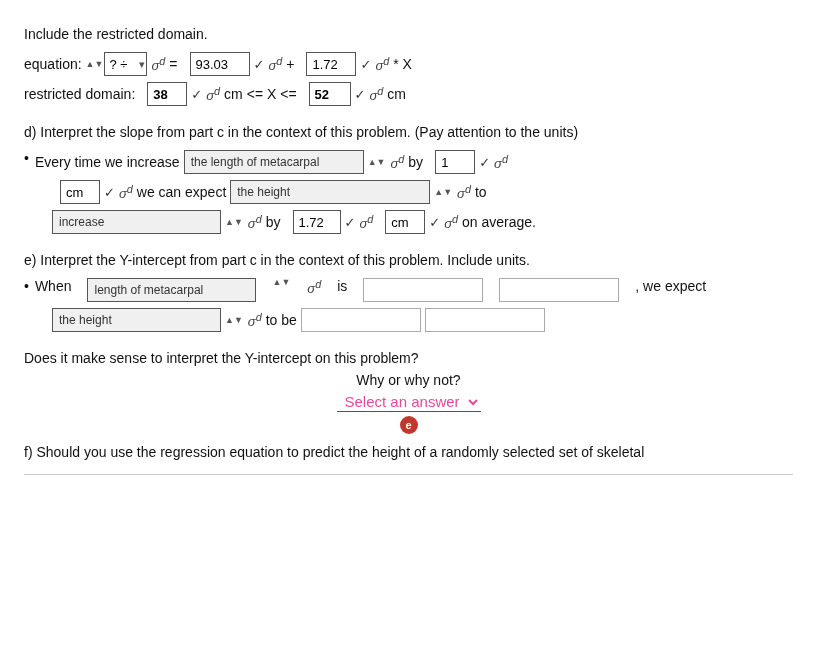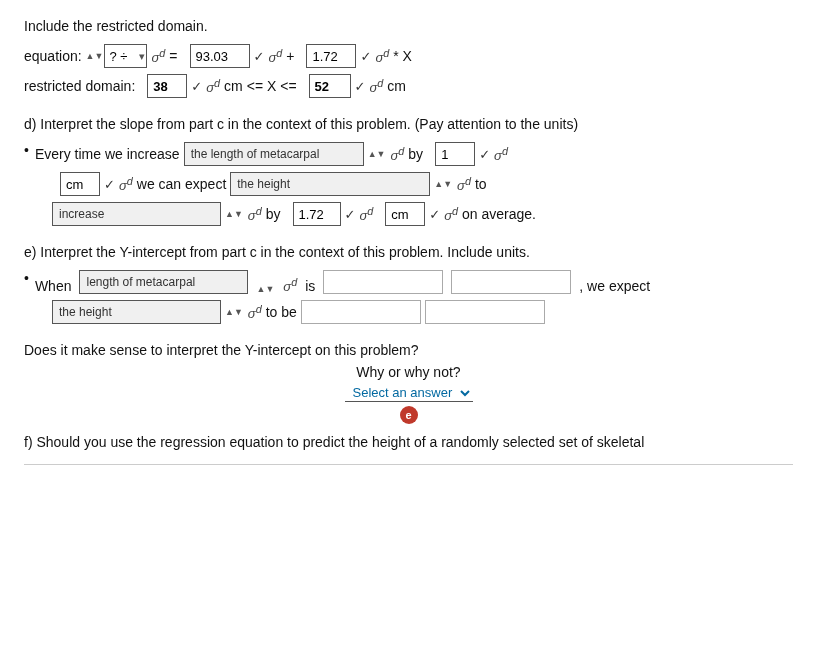--- a/index.html
+++ b/index.html
@@ -9,20 +9,21 @@
       font-size: 14px;
       color: #111;
       padding: 18px 24px;
       width: 817px;
       min-height: 650px;
     }
     .section-title {
       font-size: 14px;
       font-weight: normal;
       margin-bottom: 10px;
+      margin-top: 8px;
     }
     .row {
       display: flex;
       align-items: center;
       flex-wrap: wrap;
       gap: 4px;
       margin-bottom: 6px;
     }
     .label-text {
       font-size: 14px;
@@ -116,22 +117,22 @@
       cursor: pointer;
       display: inline-flex;
       align-items: center;
       justify-content: center;
       font-weight: bold;
     }
     .select-answer {
       border: none;
       border-bottom: 1px solid #555;
       background: transparent;
-      font-size: 13px;
-      color: #0369a1;
+      font-size: 15px;
+      color: #ec4899;
       cursor: pointer;
       padding: 0 4px;
     }
     .divider {
       border: none;
       border-top: 1px solid #ccc;
       margin-top: 14px;
     }
     .inline-input-empty {
       border: 1px solid #aaa;
@@ -236,21 +237,21 @@
     <span class="sigma-icon">σ<sup>d</sup></span>
     <span class="label-text">on average.</span>
   </div>
 </div>
 
 <div style="margin-top:18px;">
   <p class="part-header">e) Interpret the Y-intercept from part c in the context of this problem. Include units.</p>
 
   <div class="bullet-row">
     <span class="bullet">•</span>
-    <div style="display:flex; flex-wrap:wrap; align-items:flex-end; gap:8px;">
+    <div style="display:flex; flex-wrap:wrap; align-items:flex-start; gap:16px;">
       <span class="label-text">When</span>
       <input type="text" class="highlighted-input" value="length of metacarpal" style="min-width: 160px;">
       <span class="updown-arrows">▲▼</span>
       <span class="sigma-icon">σ<sup>d</sup></span>
       <span class="label-text">is</span>
       <div class="inline-input-empty"></div>
       <div class="inline-input-empty"></div>
       <span class="label-text">, we expect</span>
     </div>
   </div>

